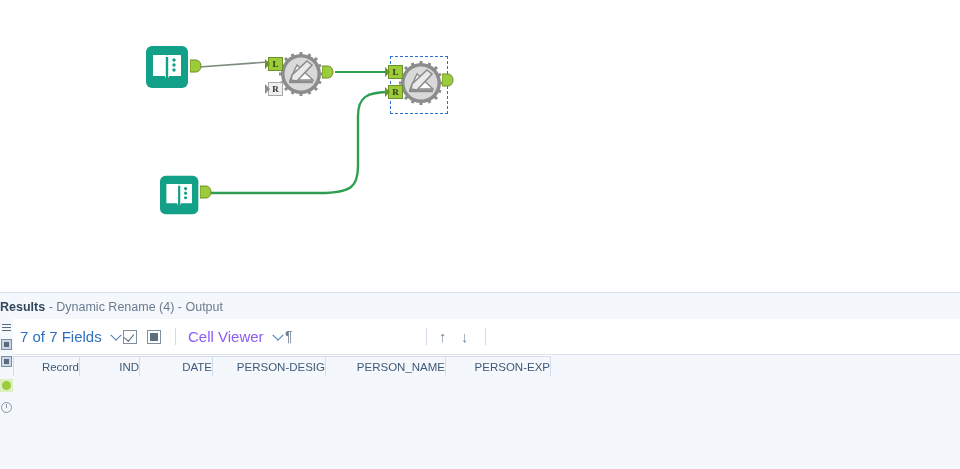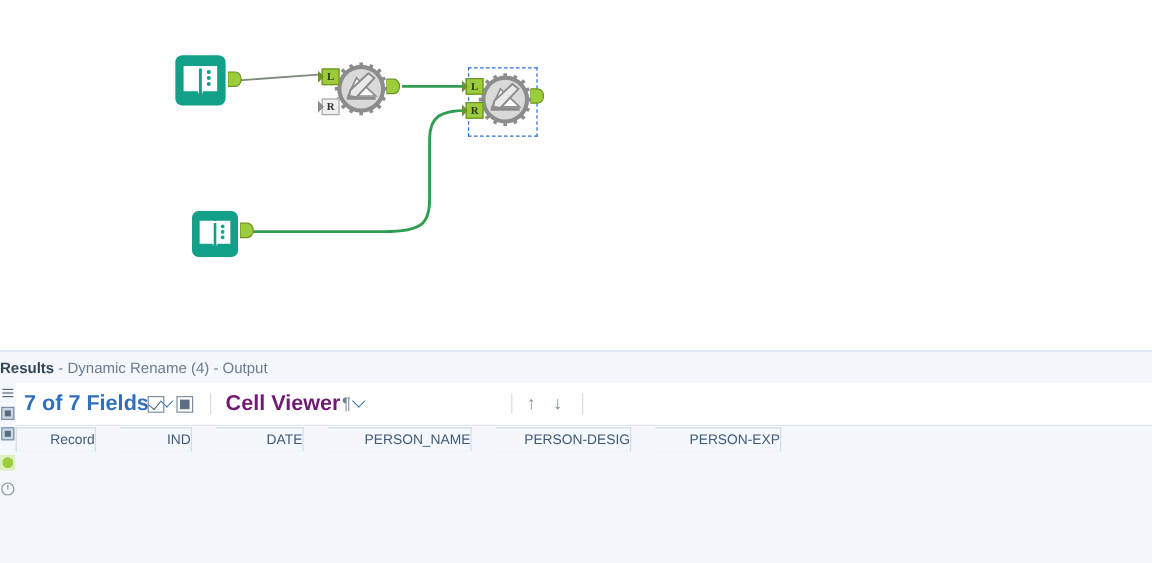--- a/index.html
+++ b/index.html
@@ -187,26 +187,25 @@
     height: 36px;
     background: #ffffff;
     border-bottom: 1px solid #dbe4f0;
     box-sizing: border-box;
   }
   .tb-item {
     position: absolute;
     top: 0;
     height: 35px;
     line-height: 35px;
-    font-size: 18px;
+    font-size: 15px;
     white-space: nowrap;
     color: #2f6fbf;
-    font-weight: bold;
-  }
-  .tb-item.plain { color: #701a75; }
+  }
+  .tb-item.plain { color: #8b5cf6; }
   .tb-item.dark { color: #1c3d63; }
   .caret-dn {
     display: inline-block;
     width: 7px; height: 7px;
     border-right: 1.4px solid #4a7fc1;
     border-bottom: 1.4px solid #4a7fc1;
     transform: rotate(45deg) translate(-2px,-2px);
     margin-left: 6px;
     vertical-align: middle;
   }
@@ -265,21 +264,20 @@
     height: 115px;
     background: #f4f7fb;
   }
   .grid-header {
     position: absolute;
     left: 0; top: 0;
     height: 21px;
     display: flex;
     background: #f4f7fb;
     border-top: 1px solid #ffffff;
-    gap: 20px;
   }
   .gh-cell {
     position: relative;
     height: 21px;
     line-height: 20px;
     box-sizing: border-box;
     border: 1px solid #d2dcea;
     border-left: none;
     background: #f4f7fb;
     font-size: 11.5px;
@@ -484,20 +482,20 @@
       <div class="arw" style="left:448px;">↓</div>
 
       <div class="tb-sep" style="left:472px;"></div>
     </div>
 
     <div class="grid-wrap">
       <div class="grid-header" id="grid-header">
           <div class="gh-cell" style="width: 67px;">Record</div>
           <div class="gh-cell" style="width: 60px;">IND</div>
           <div class="gh-cell" style="width: 73px;">DATE</div>
+          <div class="gh-cell" style="width: 113px;">PERSON-DESIG</div>
           <div class="gh-cell" style="width: 120px;">PERSON_NAME</div>
-          <div class="gh-cell" style="width: 113px;">PERSON-DESIG</div>
           <div class="gh-cell" style="width: 105px;">PERSON-EXP</div>
         </div>
       <div class="grid-body"></div>
     </div>
   </div>
 </div>
 
 </body></html>

